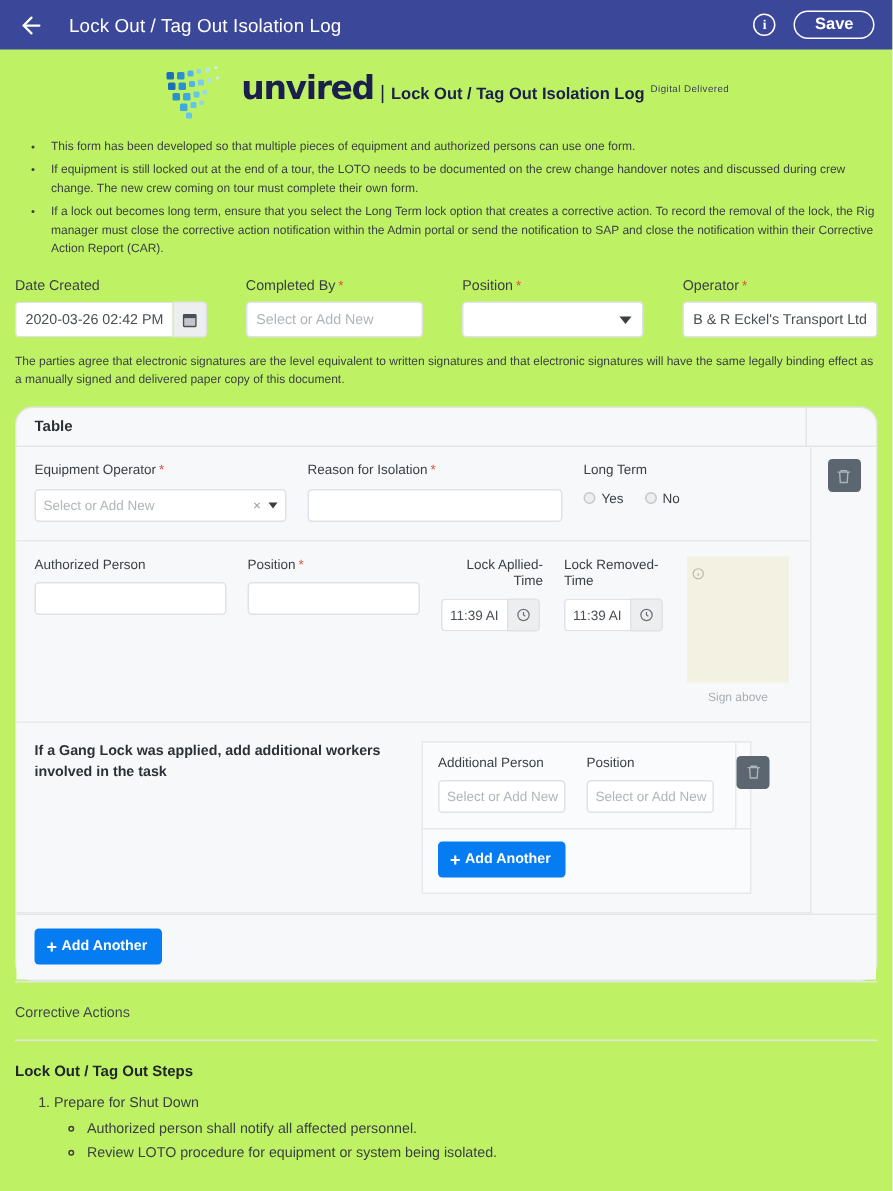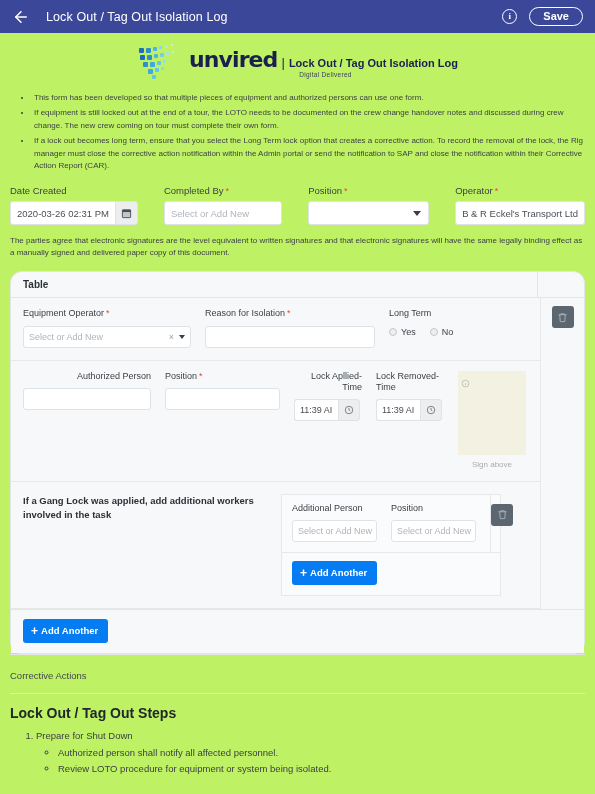--- a/index.html
+++ b/index.html
@@ -37,21 +37,21 @@
   
   .sheet { padding: 0 8px; }
 
   
   .logo-row {
     display: flex; align-items: flex-start; justify-content: center;
     padding: 10px 0 6px;
   }
   .logo-mark { width: 46px; height: 34px; position: relative; margin-right: 6px; margin-top: 1px; }
   .logo-mark i { position: absolute; display: block; border-radius: 1px; }
-  .logo-text-wrap { display: flex; flex-direction: column; align-items: flex-start; padding-top: 4px; }
+  .logo-text-wrap { display: flex; flex-direction: row; align-items: flex-start; padding-top: 4px; }
   .logo-line { display: flex; align-items: baseline; }
   .logo-word {
     font-size: 22px; font-weight: bold; color: #1a1f4d; letter-spacing: -.9px;
     font-family: "DejaVu Sans", sans-serif;
   }
   .logo-div { color: #1a1f4d; font-size: 13px; margin: 0 4px; }
   .logo-sub-title { font-size: 11px; font-weight: bold; color: #1a1f4d; }
   .logo-tag {
     font-size: 6.5px; color: #3a3f5c; letter-spacing: .3px; margin-top: -1px;
     align-self: center; padding-left: 4px;
@@ -170,21 +170,21 @@
     display: inline-flex; align-items: center; gap: 3px; cursor: pointer;
     font-family: "Liberation Sans", sans-serif;
   }
   .btn-primary .plus { font-size: 12px; font-weight: bold; line-height: 1; }
 
   .add-outer { padding: 9px 0 10px 12px; border-top: 1px solid #e3e5e8; background: #f7f8f9; }
 
   
   .sec { border-top: 1px solid #e3e5e8; margin: 0 2px; padding: 10px 0 10px; }
   .sec-title-light { font-size: 9.5px; color: #43484d; text-align: right; }
-  .sec-title-bold { font-size: 14px; font-weight: bold; color: #21262b; }
+  .sec-title-bold { font-size: 10px; font-weight: bold; color: #21262b; }
   .steps { margin: 6px 0 0 26px; }
   .steps > li { font-size: 9.5px; line-height: 1.6; }
   .steps ul { list-style: circle; margin: 2px 0 0 22px; }
   .steps ul li { font-size: 9.5px; line-height: 1.65; }
 </style>
 </head>
 <body>
 
 <div class="app">
 
@@ -242,21 +242,21 @@
         <li>If equipment is still locked out at the end of a tour, the LOTO needs to be documented on the crew change handover notes and discussed during crew change. The new crew coming on tour must complete their own form.</li>
         <li>If a lock out becomes long term, ensure that you select the Long Term lock option that creates a corrective action. To record the removal of the lock, the Rig manager must close the corrective action notification within the Admin portal or send the notification to SAP and close the notification within their Corrective Action Report (CAR).</li>
       </ul>
     </div>
 
     <div class="field-row">
 
       <div class="field f-date">
         <span class="field-label">Date Created</span>
         <div class="input-group">
-          <div class="input">2020-03-26 02:31 PM</div>
+          <div class="input">2020-03-26 02:42 PM</div>
           <div class="addon">
             <svg width="11" height="11" viewBox="0 0 24 24" fill="#4a4f55">
                 <path d="M3 5h18v2H3zM3 9h18v12H3z" opacity=".25"></path>
                 <rect x="3" y="4" width="18" height="17" rx="1" fill="none" stroke="#4a4f55" stroke-width="2"></rect>
                 <rect x="3" y="4" width="18" height="5" fill="#4a4f55"></rect>
               </svg>
           </div>
         </div>
       </div>
 
@@ -308,21 +308,21 @@
               <div class="radio-line">
                 <span class="radio"></span>
                 <span class="radio-lbl">Yes</span>
                 <span class="radio"></span>
                 <span class="radio-lbl">No</span>
               </div>
             </div>
           </div>
 
           <div class="sub-row">
-            <div class="cell" style="width:128px;text-align:right;">
+            <div class="cell" style="width:128px;">
               <span class="cell-label">Authorized Person</span>
               <div class="plain-input"></div>
             </div>
             <div class="cell" style="width:115px;">
               <span class="cell-label"><span>Position</span><span class="req">*</span></span>
               <div class="sel-box">
                 <span class="cv"></span>
               </div>
             </div>
             <div class="cell" style="width:68px;text-align:right;">

